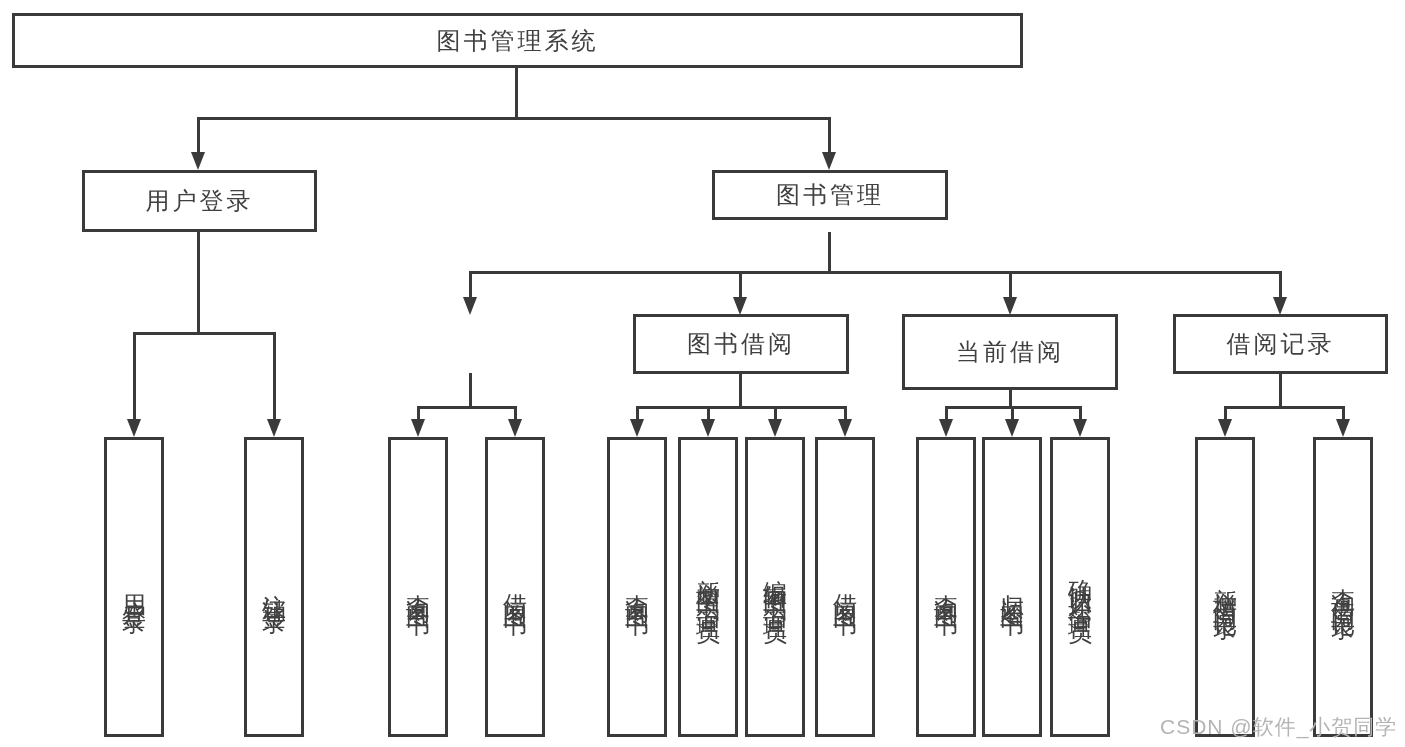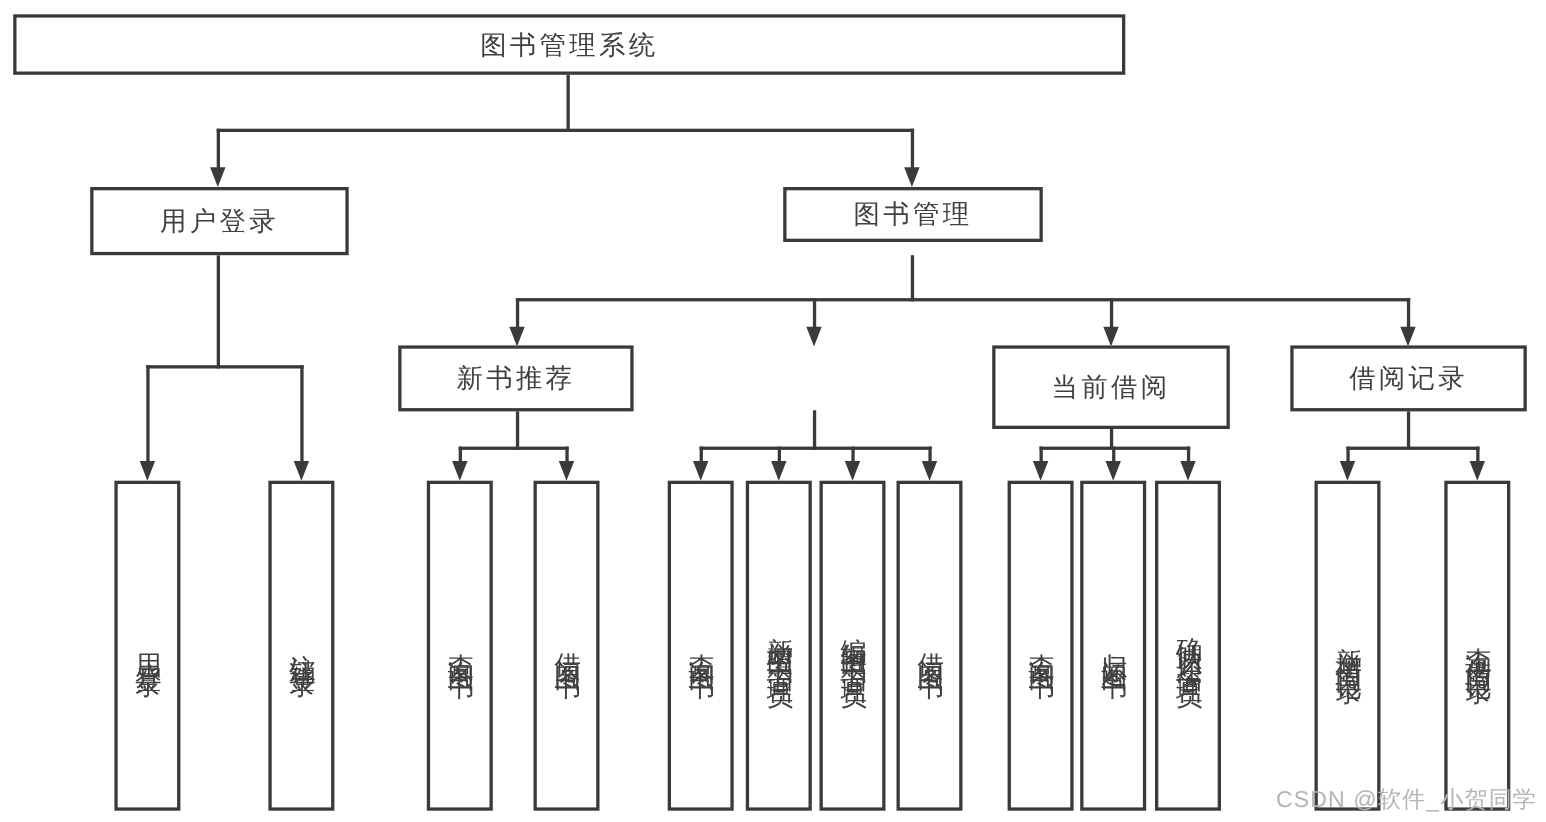--- a/index.html
+++ b/index.html
@@ -96,22 +96,22 @@
     <span class="h-label">图书管理系统</span>
   </div>
 
   <div class="box" style="left:82px;top:170px;width:235px;height:62px">
     <span class="h-label">用户登录</span>
   </div>
   <div class="box" style="left:712px;top:170px;width:236px;height:50px">
     <span class="h-label">图书管理</span>
   </div>
 
-  <div class="box" style="left:362px;top:314px;width:214px;height:60px">
-    <span class="h-label">新书推荐</span>
+  <div class="box" style="left:633px;top:314px;width:216px;height:60px">
+    <span class="h-label">图书借阅</span>
   </div>
   <div class="box" style="left:902px;top:314px;width:216px;height:76px">
     <span class="h-label">当前借阅</span>
   </div>
   <div class="box" style="left:1173px;top:314px;width:215px;height:60px">
     <span class="h-label">借阅记录</span>
   </div>
 
   <div class="box" style="left:104px;top:437px;width:60px;height:300px">
     <span class="v-label">用户登录</span>

